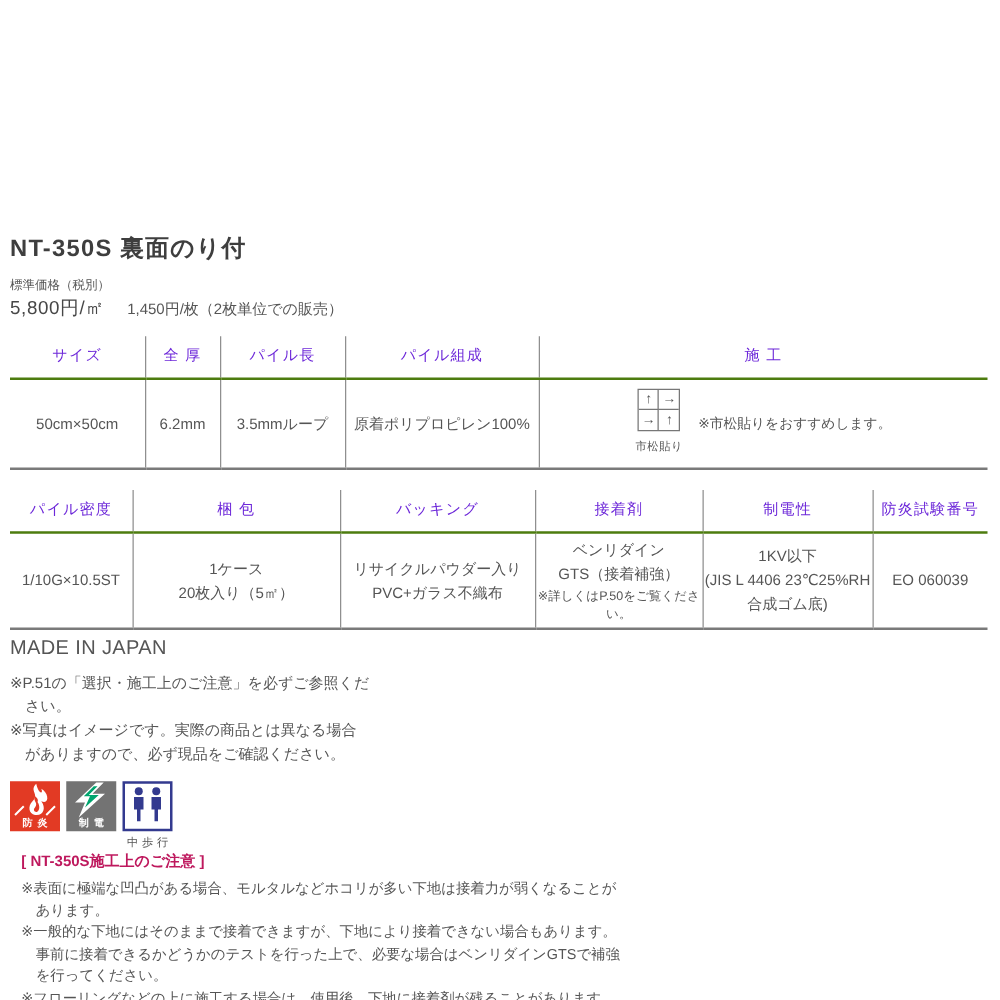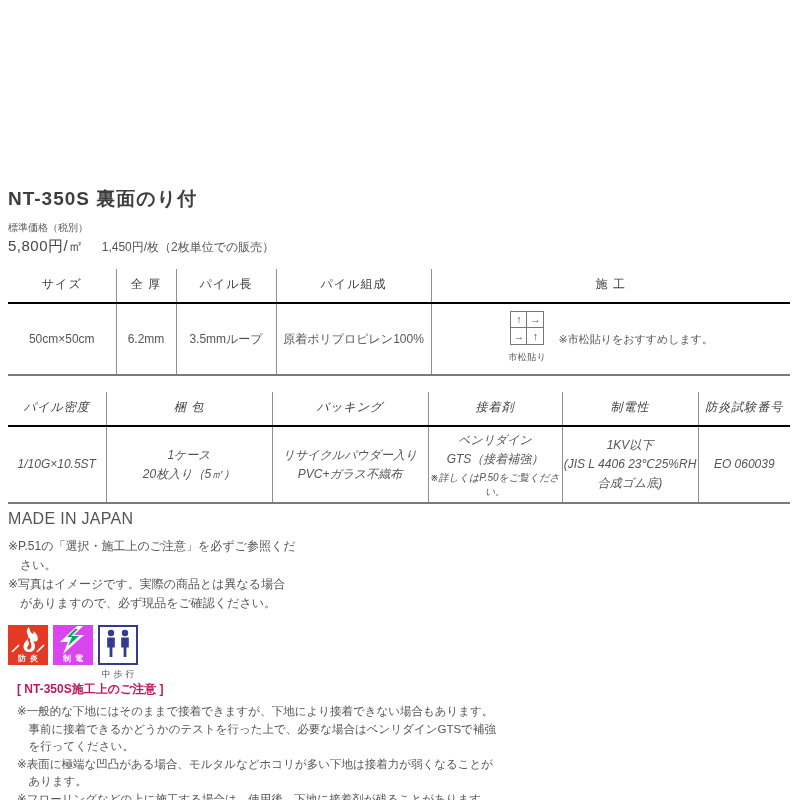--- a/index.html
+++ b/index.html
@@ -11,31 +11,31 @@
   .sheet { position:absolute; left:8px; top:186px; width:782px; }
 
   .page-title { font-size:19px; font-weight:bold; color:#3e3e3e; letter-spacing:1px; }
   .price-label { font-size:10px; color:#555; margin-top:9px; }
   .price-line { margin-top:2px; display:flex; align-items:baseline; }
   .price-main { font-size:15px; font-weight:normal; color:#474747; letter-spacing:0.5px; }
   .price-sub { font-size:12px; color:#555; margin-left:18px; }
 
   table.spec { width:100%; border-collapse:collapse; table-layout:fixed; }
   table.spec th {
-    font-weight:normal; font-size:12px; color:#404040; letter-spacing:1px;
-    padding:7px 2px 9px; border-bottom:2px solid #000000; vertical-align:middle;
+    font-weight:normal; font-size:12px; color:#6d28d9; letter-spacing:1px;
+    padding:7px 2px 9px; border-bottom:2px solid #4d7c0f; vertical-align:middle;
   }
   table.spec td {
     font-size:12px; color:#555; text-align:center; vertical-align:middle;
     border-bottom:2px solid #7a7a7a; line-height:19px;
   }
   table.spec th + th, table.spec td + td { border-left:1px solid #8f8f8f; }
   .t1 { margin-top:13px; }
   .t1 td { height:68px; }
-  .t2 { margin-top:16px;font-style:italic; }
+  .t2 { margin-top:16px; }
   .t2 td { height:73px; }
 
   .install { display:flex; align-items:center; justify-content:center; gap:12px; }
   .checker { display:flex; flex-direction:column; align-items:center; }
   .checker-grid {
     display:grid; grid-template-columns:16px 16px; grid-auto-rows:16px;
     border:1px solid #777; background:#fff;
   }
   .checker-cell {
     display:flex; align-items:center; justify-content:center;
@@ -53,21 +53,21 @@
   .bottom { display:flex; margin-top:9px;flex-direction:column; }
   .bottom-left { width:288px; flex:none; }
   .left-notes { font-size:12px; line-height:19px; color:#555; }
   .hang { padding-left:1em; text-indent:-1em; }
 
   .badges { margin-top:12px; display:flex; gap:5px; align-items:flex-start; }
   .badge { width:40px; text-align:center; }
   .badge-box { width:40px; height:40px; box-sizing:border-box; position:relative; overflow:hidden; }
   .badge-box svg { display:block; }
   .badge-fire { background:#e23a24; }
-  .badge-static { background:#d946ef; }
+  .badge-static { background:#737373; }
   .badge-walk { background:#fff; border:2px solid #333a8f; }
   .badge-box .in-label {
     position:absolute; left:0; right:0; bottom:1px;
     font-size:8px; color:#fff; letter-spacing:4px; text-indent:4px;
     font-weight:bold; line-height:10px;
   }
   .walk-label { font-size:9px; color:#555; letter-spacing:3px; margin-top:3px; text-indent:3px; }
 
   .bottom-right { margin-left:9px; width:485px; }
   .right-title { font-size:12px; font-weight:bold; color:#be185d; margin-bottom:5px; }
@@ -208,20 +208,20 @@
             </svg>
           </div>
           <div class="walk-label">中歩行</div>
         </div>
       </div>
     </div>
 
     <div class="bottom-right">
       <div class="right-title">[ NT-350S施工上のご注意 ]</div>
       <div class="right-notes">
+        <div class="hang">※表面に極端な凹凸がある場合、モルタルなどホコリが多い下地は接着力が弱くなることがあります。</div>
         <div class="hang">※一般的な下地にはそのままで接着できますが、下地により接着できない場合もあります。事前に接着できるかどうかのテストを行った上で、必要な場合はベンリダインGTSで補強を行ってください。</div>
-        <div class="hang">※表面に極端な凹凸がある場合、モルタルなどホコリが多い下地は接着力が弱くなることがあります。</div>
         <div class="hang">※フローリングなどの上に施工する場合は、使用後、下地に接着剤が残ることがあります。</div>
       </div>
     </div>
   </div>
 
 </div>
 
 </body></html>

